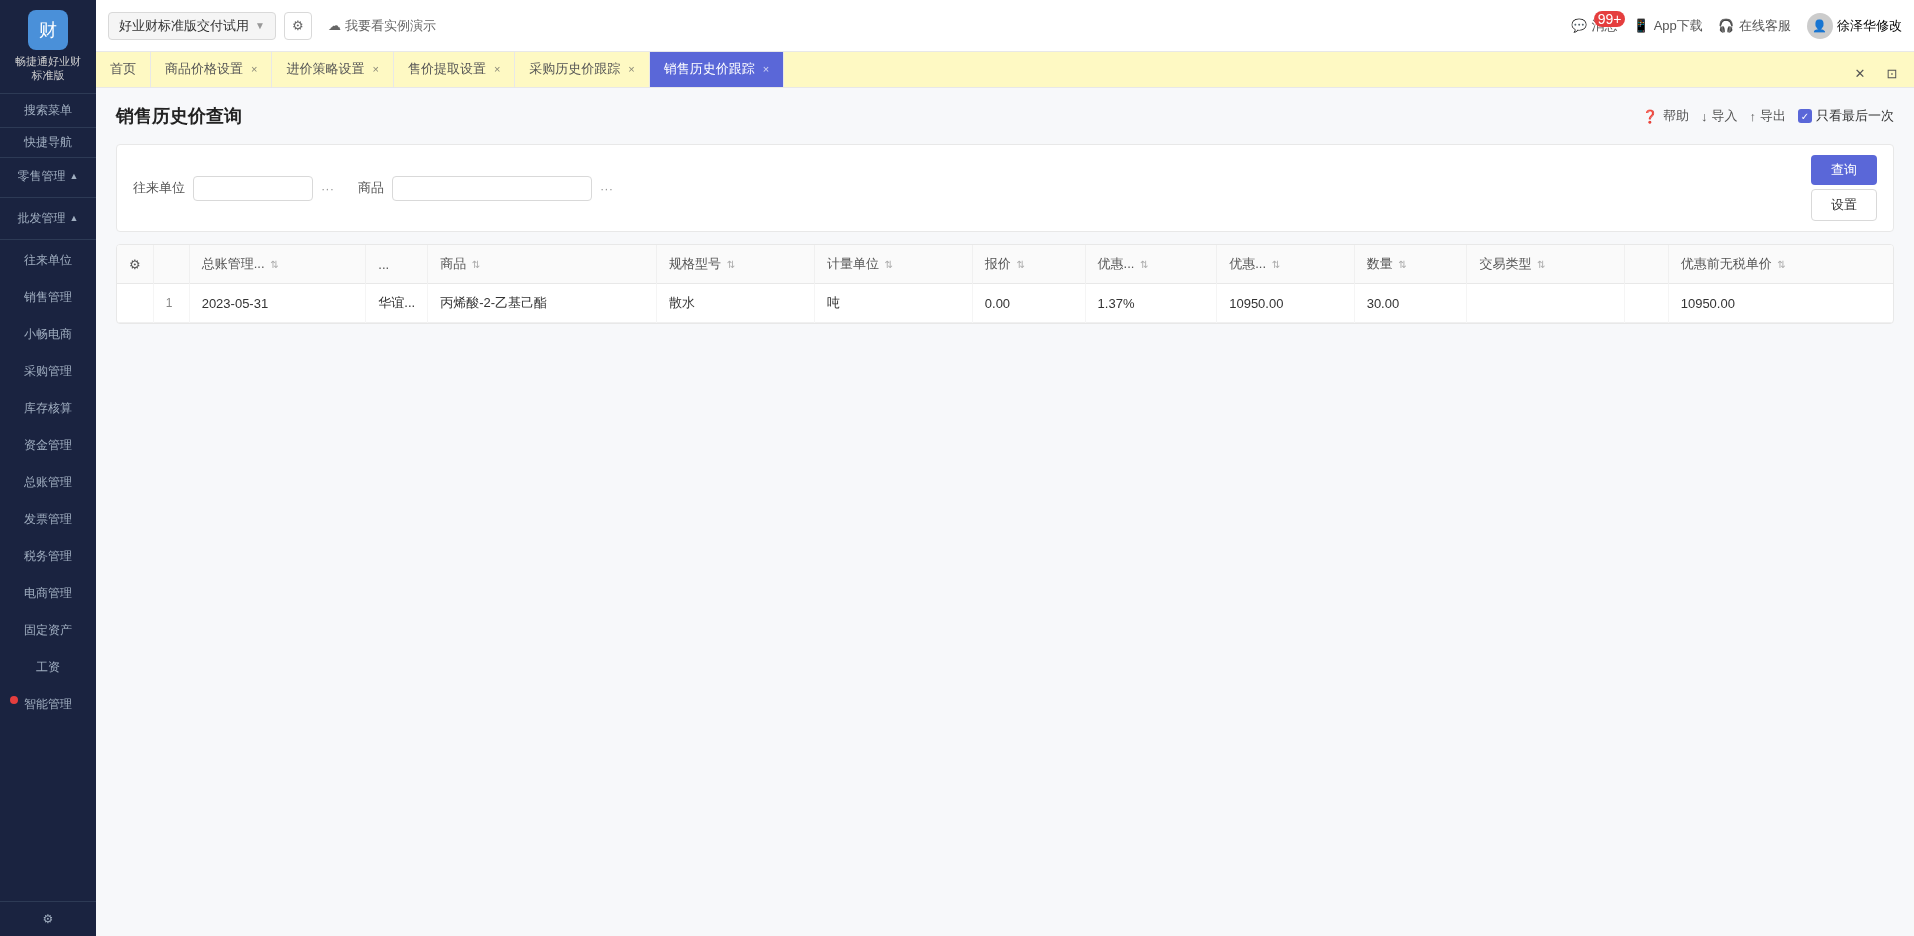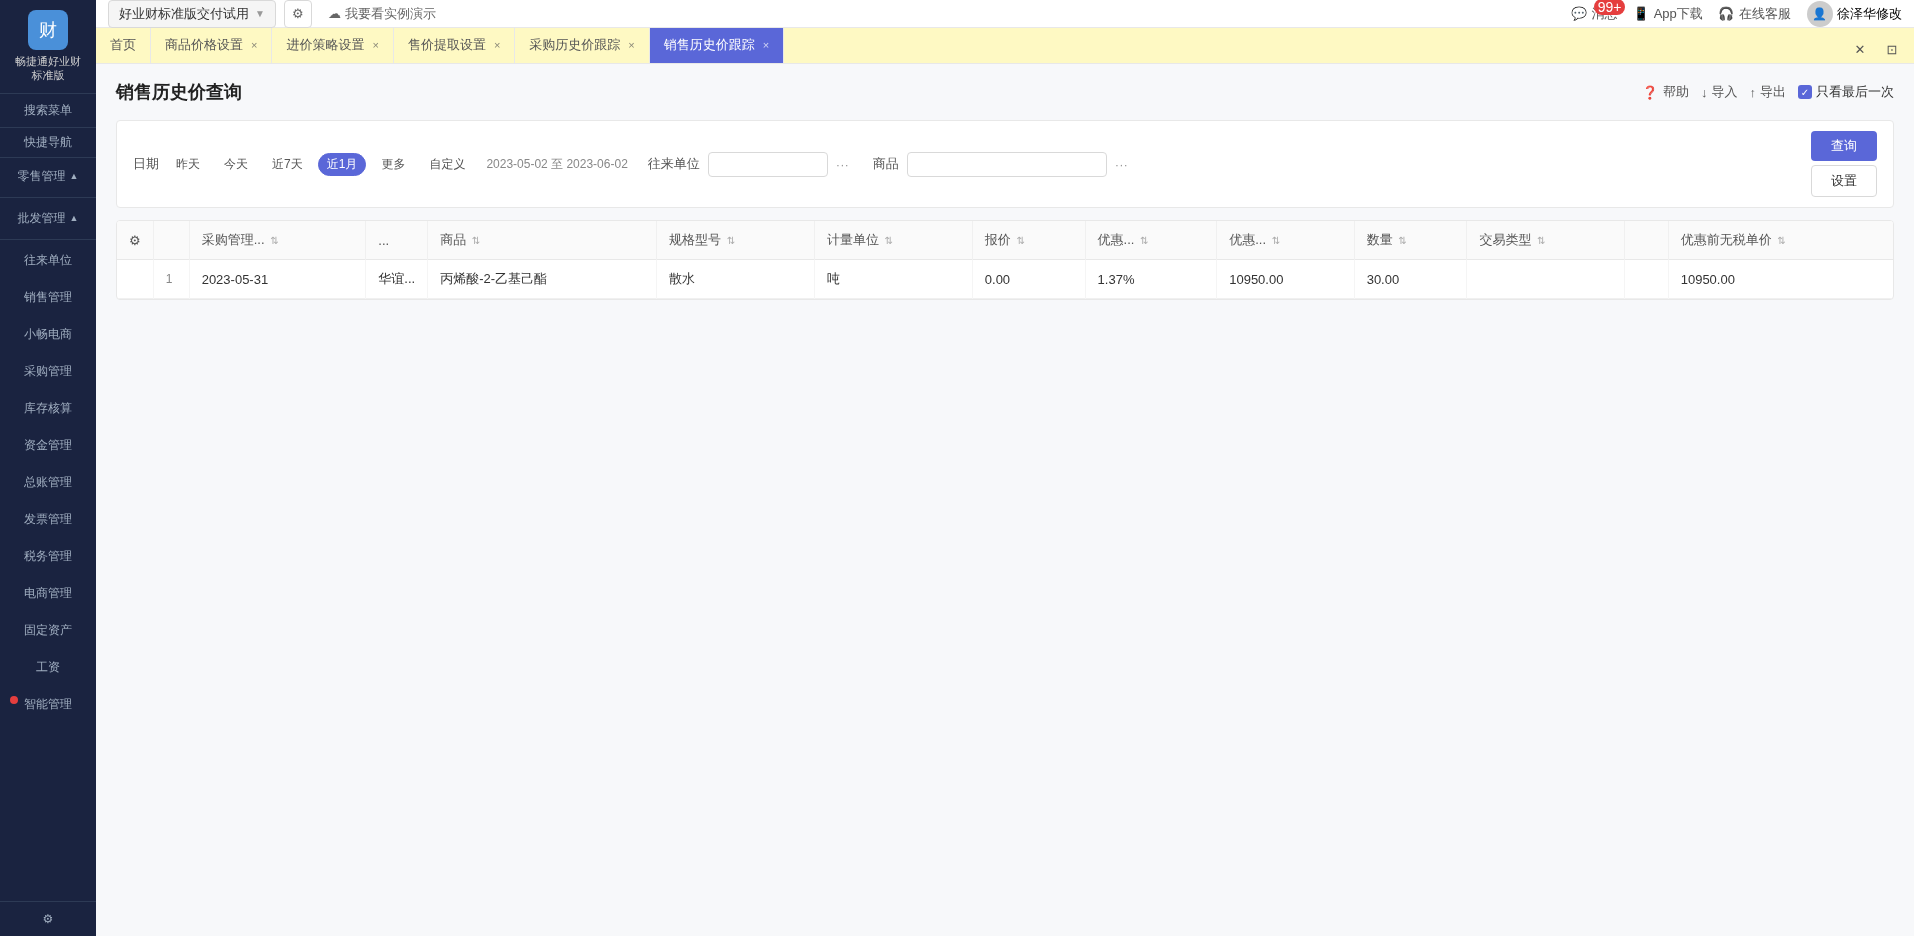--- a/index.html
+++ b/index.html
@@ -89,21 +89,21 @@
     
     .main-area {
       flex: 1;
       display: flex;
       flex-direction: column;
       overflow: hidden;
     }
 
     
     .topbar {
-      height: 28px;
+      height: 52px;
       background: #fff;
       border-bottom: 1px solid #e8e8e8;
       display: flex;
       align-items: center;
       padding: 0 12px;
       gap: 8px;
       flex-shrink: 0;
     }
     .topbar-selector {
       display: flex;
@@ -579,32 +579,20 @@
           <span>导出</span>
         </div>
         <label class="checkbox-label">
           <div class="checkbox-blue">✓</div>
           <span>只看最后一次</span>
         </label>
       </div>
     </div>
 
     <div class="filter-bar">
-      <div class="filter-group">
-        <span class="filter-label">日期</span>
-        <div class="date-options">
-          <span class="date-btn">昨天</span>
-          <span class="date-btn">今天</span>
-          <span class="date-btn">近7天</span>
-          <span class="date-btn active">近1月</span>
-          <span class="date-btn">更多</span>
-          <span class="date-btn">自定义</span>
-        </div>
-        <span class="date-range">2023-05-02 至 2023-06-02</span>
-      </div>
 
       <div class="filter-group">
         <span class="filter-label">往来单位</span>
         <div class="filter-input-group">
           <input class="filter-input" style="width: 120px;">
           <span class="filter-dots">···</span>
         </div>
       </div>
 
       <div class="filter-group">
@@ -623,21 +611,21 @@
 
     <div class="table-wrapper">
       <table>
         <thead>
           <tr>
             <th style="width:36px;">
               <span>⚙</span>
             </th>
             <th style="width:36px;"></th>
             <th>
-              <span>采购管理...</span>
+              <span>总账管理...</span>
               <span class="sort-icon">⇅</span>
             </th>
             <th style="width:30px;">
               <span>...</span>
             </th>
             <th>
               <span>商品</span>
               <span class="sort-icon">⇅</span>
             </th>
             <th>

